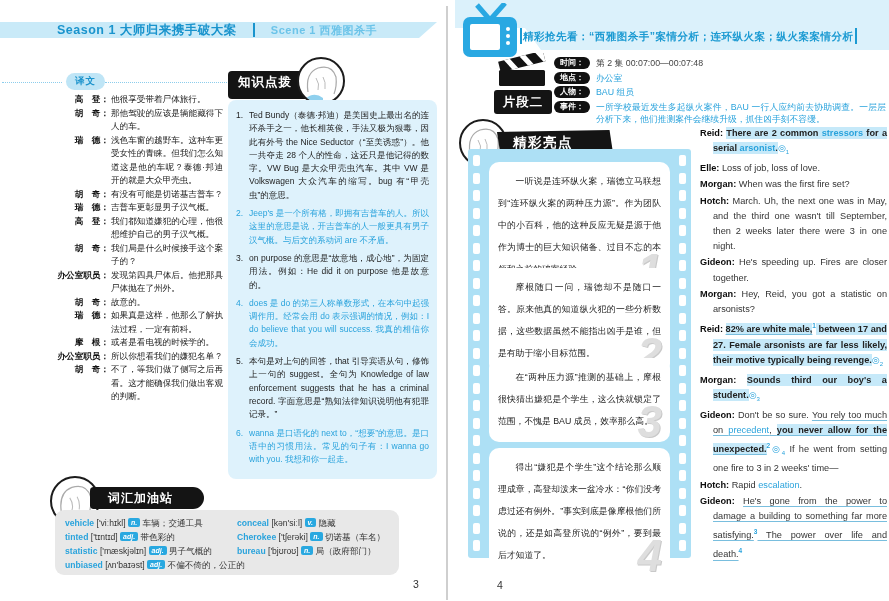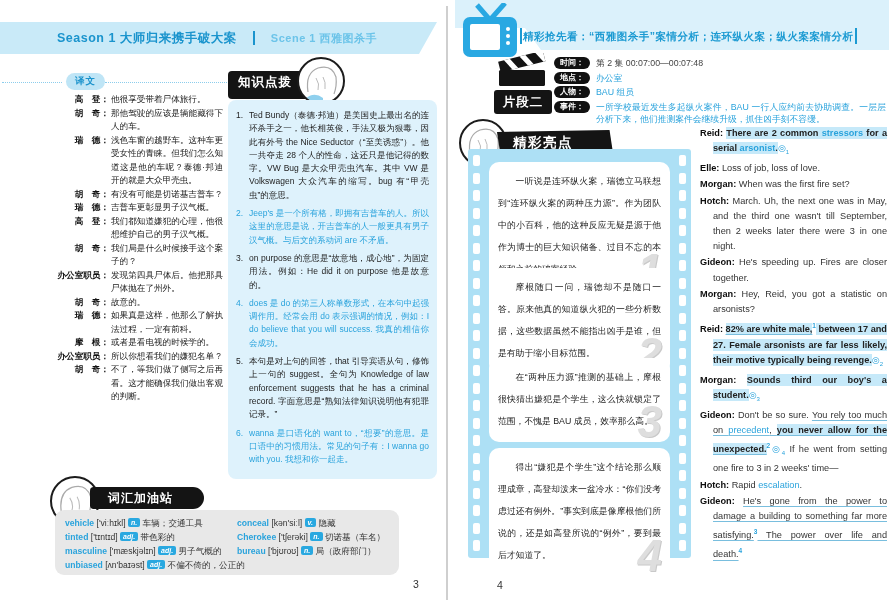--- a/index.html
+++ b/index.html
@@ -3,21 +3,21 @@
 <meta charset="utf-8">
 <style>
   * { margin:0; padding:0; box-sizing:border-box; }
   body { background:#ffffff; font-family:"Liberation Sans","DejaVu Sans",sans-serif; }
   #canvas { position:relative; width:889px; height:601px; background:#ffffff; overflow:hidden; }
 
   
   .gutter { position:absolute; left:446px; top:6px; width:2px; height:594px; background:#cfcfcf; }
 
   
-  .lp-header { position:absolute; left:0; top:22px; width:437px; height:32px; background:#c9eaf8;
+  .lp-header { position:absolute; left:0; top:22px; width:437px; height:16px; background:#c9eaf8;
     clip-path:polygon(0 0,100% 0,calc(100% - 18px) 100%,0 100%);
     display:flex; align-items:center; justify-content:flex-end; padding-right:60px; gap:16px; }
   .lp-season { font-size:12.5px; font-weight:bold; color:#1a94cd; letter-spacing:.5px; }
   .hdr-div { width:2px; height:14px; background:#1a94cd; }
   .lp-scene { font-size:11px; color:#6cc4e9; font-weight:bold; letter-spacing:.5px; }
 
   .yiwen { position:absolute; left:66px; top:73px; background:#bfe5f6; color:#1b93cc; font-size:9.5px;
     font-weight:bold; padding:2px 9px; border-radius:9px; letter-spacing:1px; }
   .yiwen-dots { position:absolute; left:105px; top:82px; width:132px; border-top:1.5px dotted #8ccdec; }
   .dots-left { position:absolute; left:2px; top:82px; width:60px; border-top:1.5px dotted #8ccdec; }
@@ -194,37 +194,37 @@
       <div class="kitem blue">
         <span class="knum">4.</span>
         <span class="ktext">does 是 do 的第三人称单数形式，在本句中起强调作用。经常会用 do 表示强调的情况，例如：I do believe that you will success. 我真的相信你会成功。</span>
       </div>
       <div class="kitem">
         <span class="knum">5.</span>
         <span class="ktext">本句是对上句的回答，that 引导宾语从句，修饰上一句的 suggest。全句为 Knowledge of law enforcement suggests that he has a criminal record. 字面意思是“熟知法律知识说明他有犯罪记录。”</span>
       </div>
       <div class="kitem blue">
         <span class="knum">6.</span>
-        <span class="ktext">wanna 是口语化的 want to，“想要”的意思。是口语中的习惯用法。常见的句子有：I wanna go with you. 我想和你一起走。</span>
+        <span class="ktext">wanna 是口语化的 next to，“想要”的意思。是口语中的习惯用法。常见的句子有：I wanna go with you. 我想和你一起走。</span>
       </div>
     </div>
 
   <div class="avatar vocab-avatar">
     <svg width="46" height="46" viewBox="0 0 44 44">
       <path d="M9 33 Q6 14 19 9 Q33 5 37 18 Q38 27 35 35" stroke="#aaa" fill="none" stroke-width="1.2"></path>
       <path d="M17 19 Q21 25 19 31 M24 18 Q27 23 26 30" stroke="#bbb" fill="none" stroke-width="1"></path>
       <path d="M6 40 Q15 32 24 39 L24 44 L6 44 Z" fill="#8fd0ee"></path>
     </svg>
   </div>
   <div class="vocab-banner">词汇加油站</div>
   <div class="vocab-box">
     <div class="vcol1">
         <div class="vitem"><span class="vword">vehicle </span><span class="vphon">['viːhɪkl] </span><span class="vpos">n.</span><span class="vmean"> 车辆；交通工具</span></div>
         <div class="vitem"><span class="vword">tinted </span><span class="vphon">['tɪntɪd] </span><span class="vpos">adj.</span><span class="vmean"> 带色彩的</span></div>
-        <div class="vitem"><span class="vword">masculine </span><span class="vphon">['mæskjəlɪn] </span><span class="vpos">adj.</span><span class="vmean"> 男子气概的</span></div>
+        <div class="vitem"><span class="vword">statistic </span><span class="vphon">['mæskjəlɪn] </span><span class="vpos">adj.</span><span class="vmean"> 男子气概的</span></div>
         <div class="vitem"><span class="vword">unbiased </span><span class="vphon">[ʌn'baɪəst] </span><span class="vpos">adj.</span><span class="vmean"> 不偏不倚的，公正的</span></div>
       </div>
     <div class="vcol2">
         <div class="vitem"><span class="vword">conceal </span><span class="vphon">[kən'siːl] </span><span class="vpos">v.</span><span class="vmean"> 隐藏</span></div>
         <div class="vitem"><span class="vword">Cherokee </span><span class="vphon">['tʃerəki] </span><span class="vpos">n.</span><span class="vmean"> 切诺基（车名）</span></div>
         <div class="vitem"><span class="vword">bureau </span><span class="vphon">['bjʊroʊ] </span><span class="vpos">n.</span><span class="vmean"> 局（政府部门）</span></div>
       </div>
   </div>
 
   <div class="pagenum pn-left">3</div>

